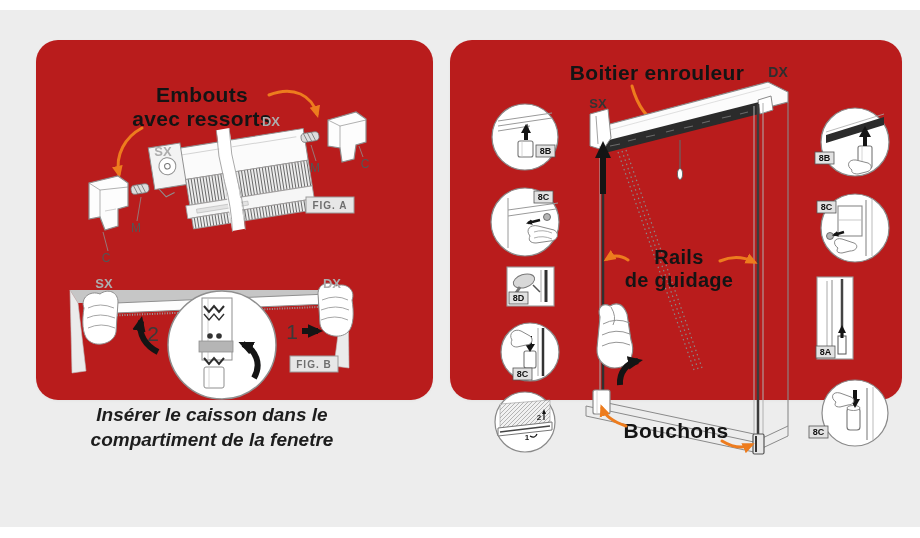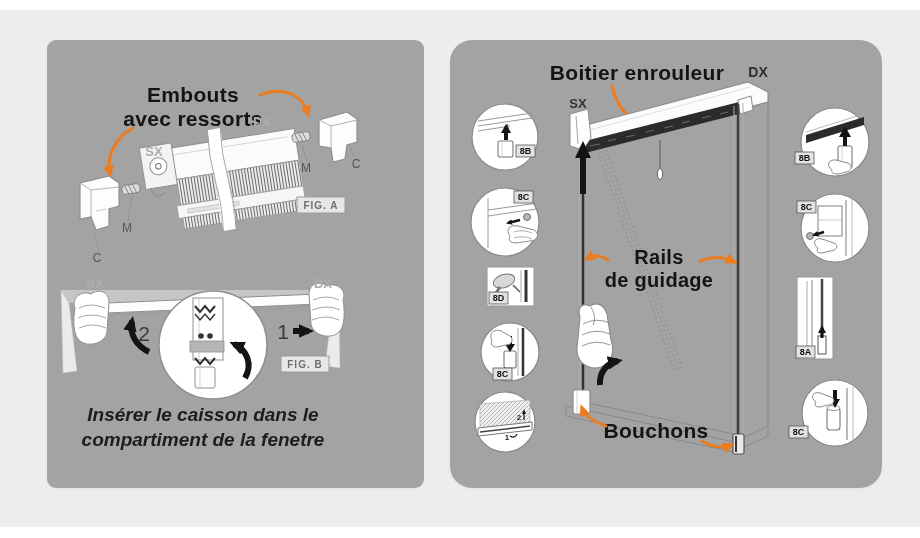--- a/index.html
+++ b/index.html
@@ -2,22 +2,22 @@
 <html><head>
 <meta charset="utf-8">
 <style>
   html,body{margin:0;padding:0;}
   body{
     width:920px;height:538px;position:relative;overflow:hidden;
     background:#ffffff;
     font-family:"Liberation Sans", sans-serif;
   }
   .band{position:absolute;left:0;top:10px;width:920px;height:517px;background:#ededed;}
-  .card{position:absolute;top:40px;height:448px;background:#a3a3a3;border-radius:22px;box-shadow:0 1px 3px rgba(0,0,0,0.04);}
-  #card-left{left:47px;width:377px;border-radius:9px;}
+  .card{position:absolute;top:40px;height:360px;background:#b91c1c;border-radius:22px;box-shadow:0 1px 3px rgba(0,0,0,0.04);padding-left:20px;}
+  #card-left{left:36px;width:377px;}
   #card-right{left:450px;width:432px;}
   svg{display:block;}
   svg text{font-family:"Liberation Sans", sans-serif;}
   .title-txt{font-weight:bold;font-size:21px;fill:#141414;letter-spacing:.3px;}
   .caption-txt{font-weight:bold;font-style:italic;font-size:19px;fill:#1d1d1d;}
   .gray-lab{font-size:13px;fill:#adadad;font-weight:bold;}
   .part-lab{font-size:12px;fill:#555555;}
   .fig-chip-txt{font-size:10px;font-weight:bold;fill:#6e6e6e;letter-spacing:1px;}
   .step-num{font-size:21px;fill:#3a3a3a;}
   .m-lab{font-size:14px;fill:#3a3a3a;}

